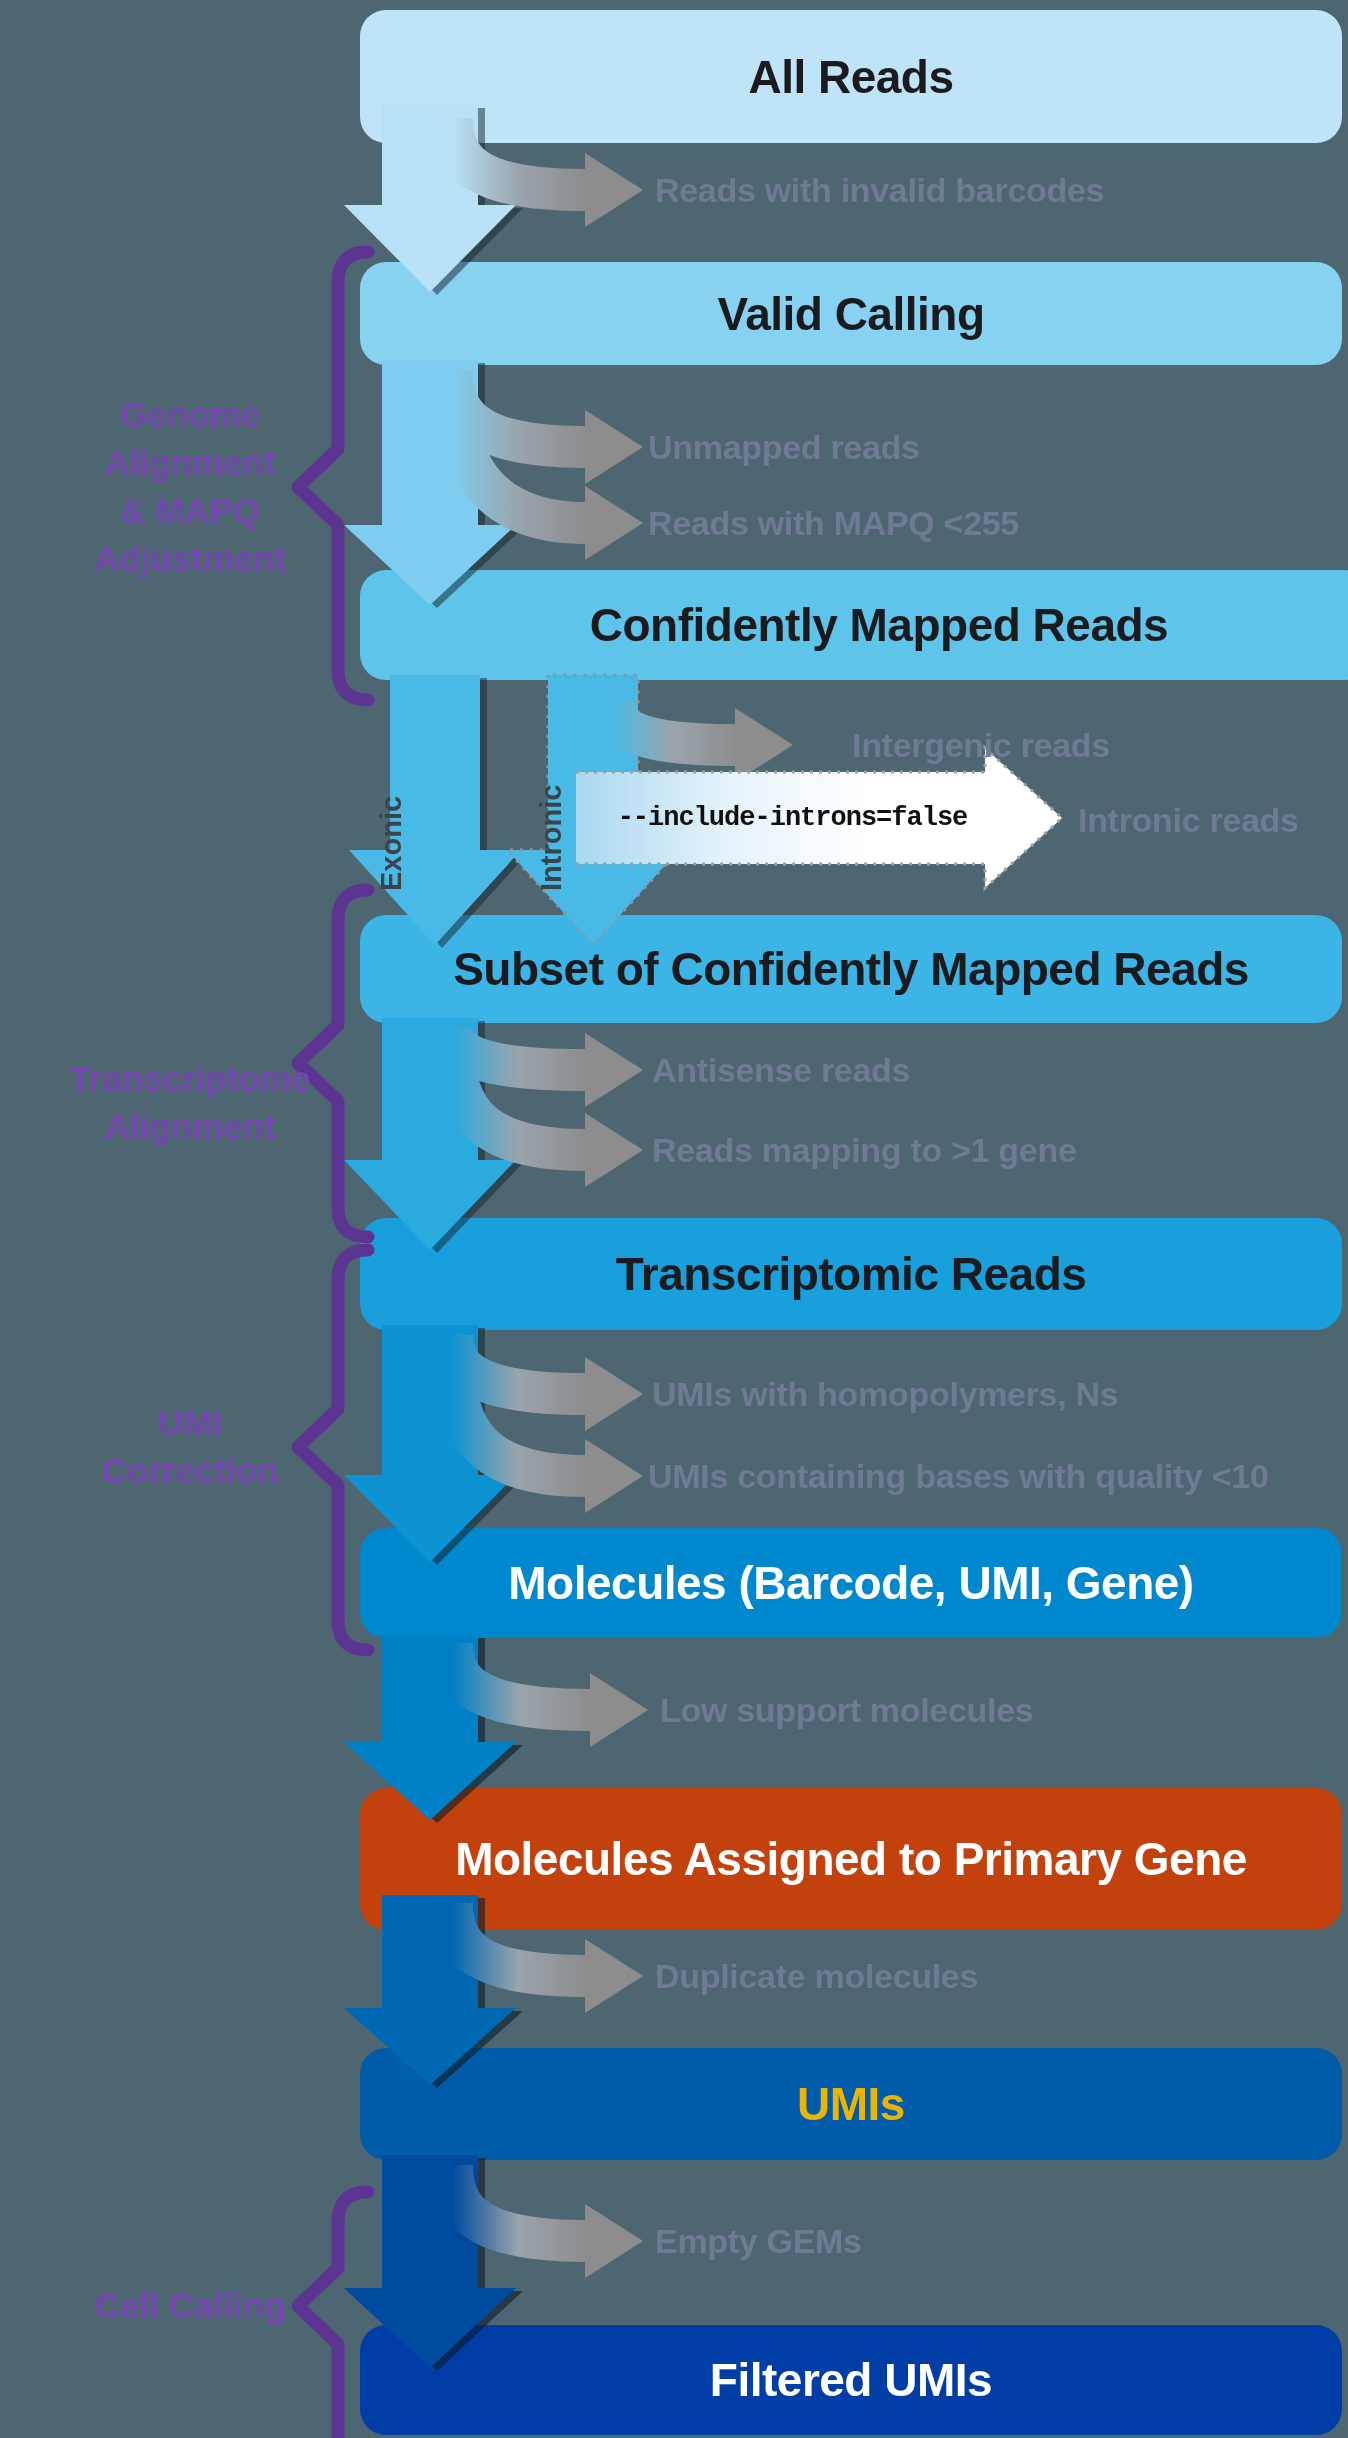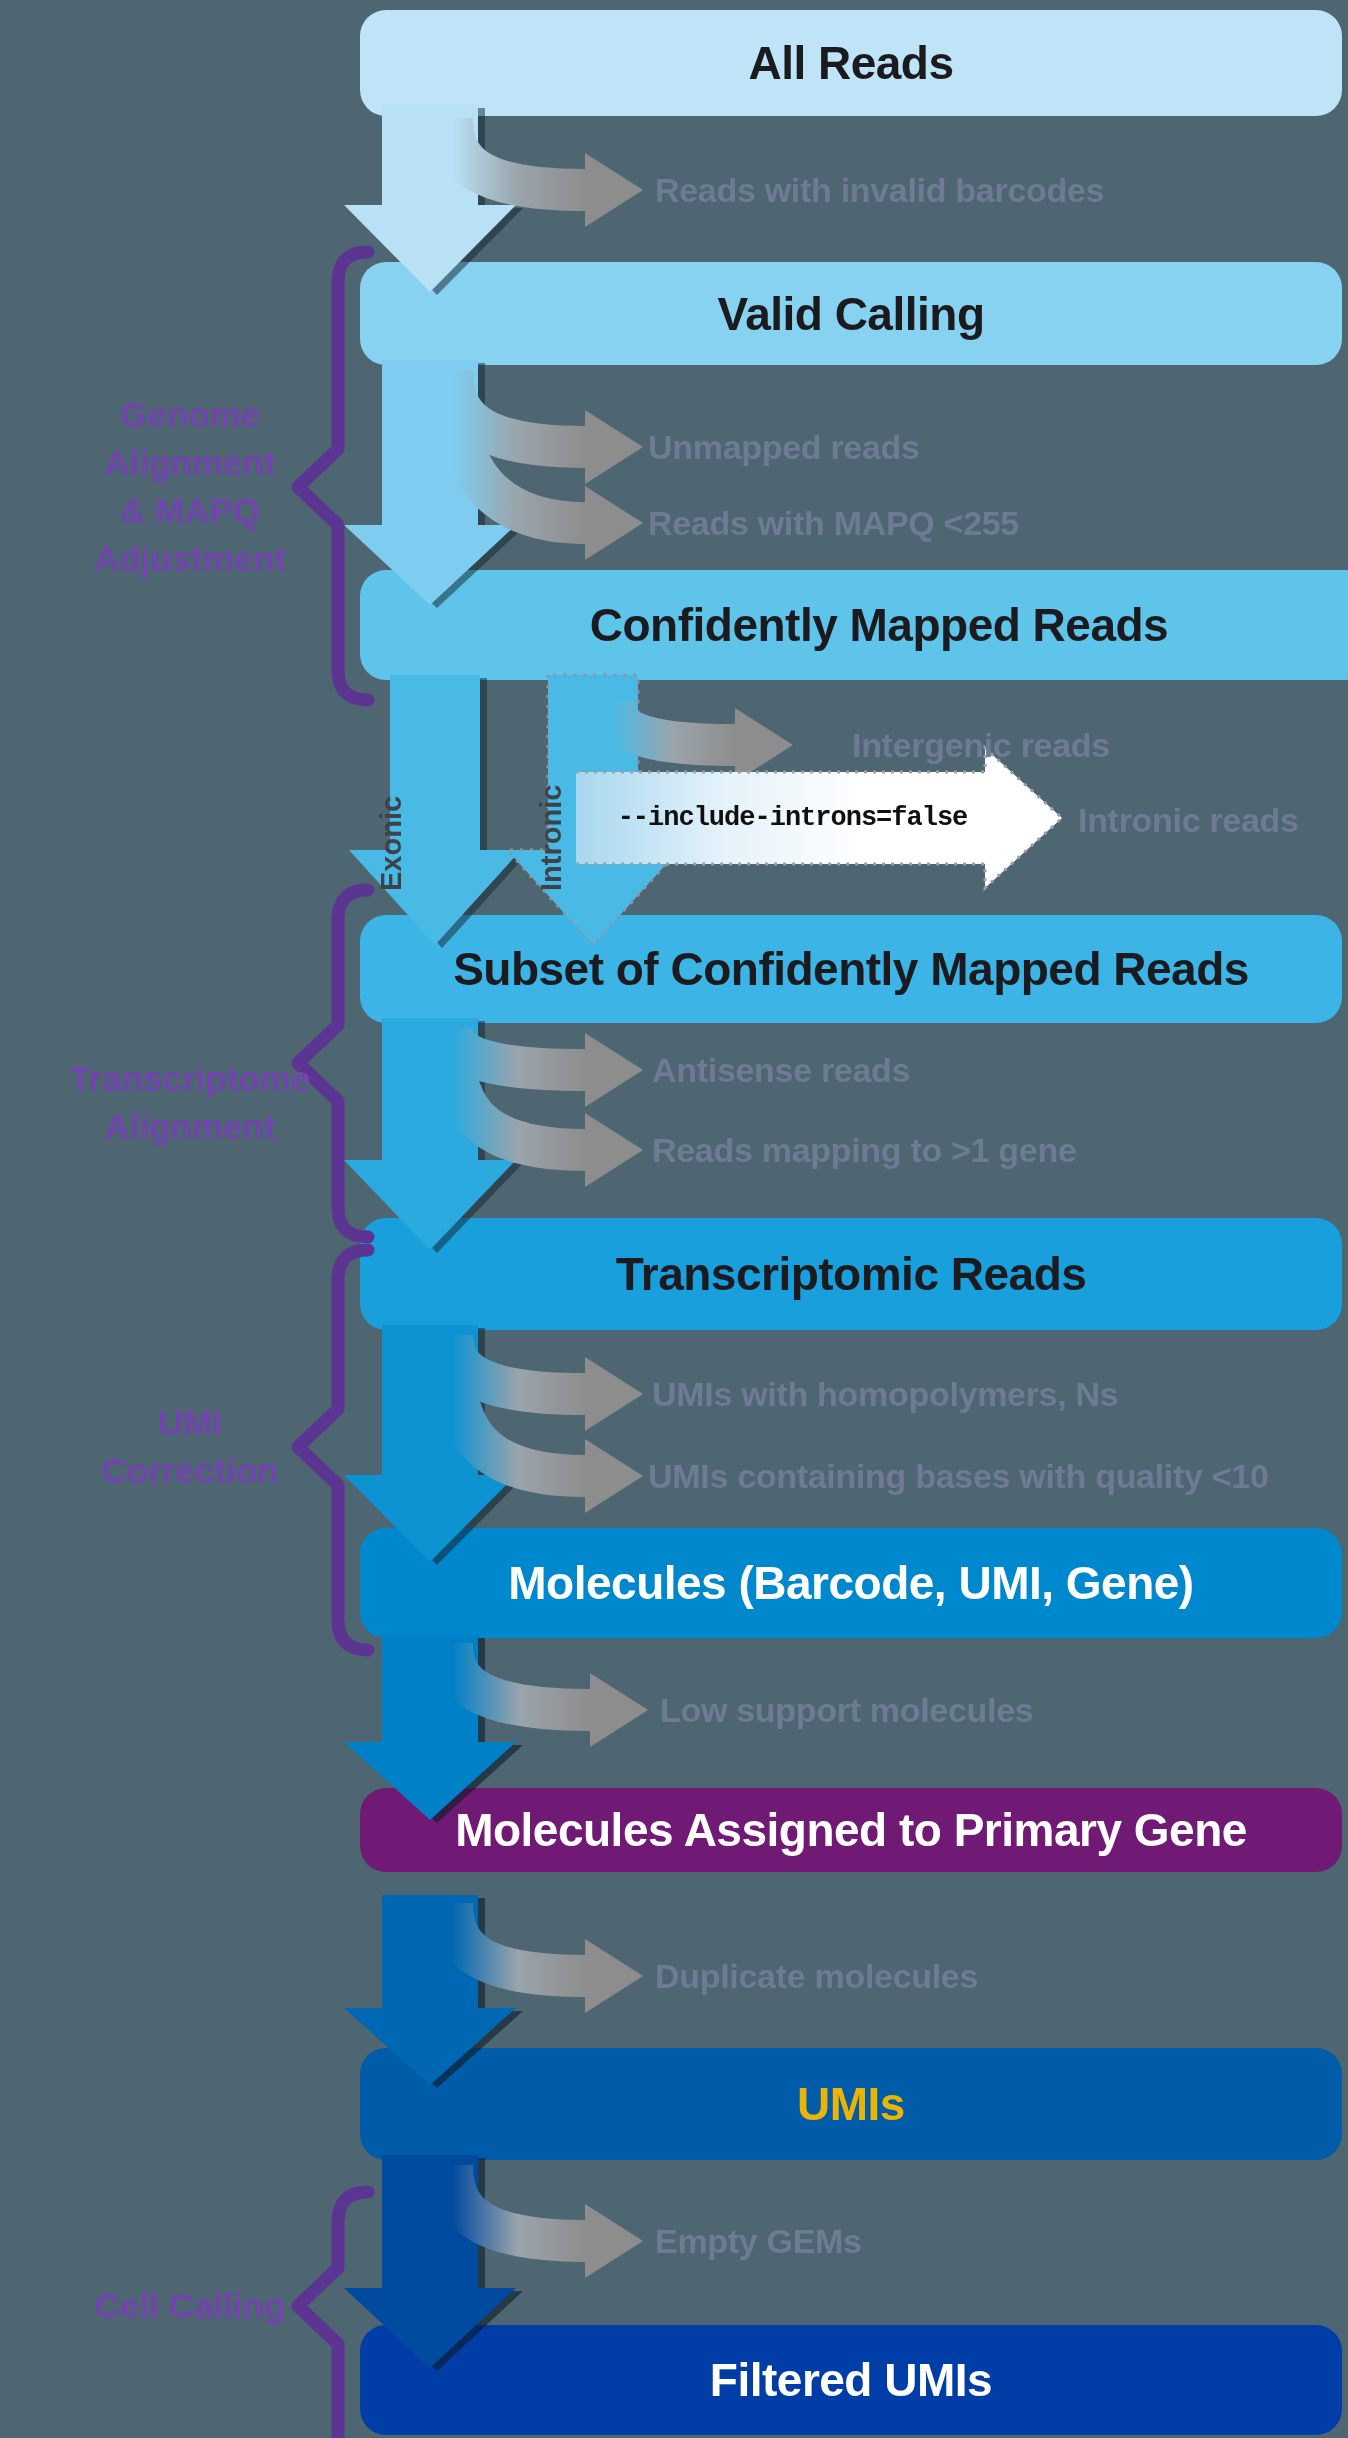--- a/index.html
+++ b/index.html
@@ -1,27 +1,27 @@
 <!DOCTYPE html>
 <html><head>
 <meta charset="utf-8">
 <style>
   html,body{margin:0;padding:0;background:#4d6671;}
   #canvas{position:relative;width:1348px;height:2438px;background:#4d6671;overflow:hidden;
           font-family:"Liberation Sans",sans-serif;}
   .box{position:absolute;left:360px;width:982px;border-radius:26px;
        display:flex;align-items:center;justify-content:center;
        font-weight:bold;font-size:46px;letter-spacing:-0.5px;color:#1b1b1f;}
-  .b1{top:10px;height:106px;background:#bfe4f7;}
+  .b1{top:10px;height:133px;background:#bfe4f7;}
   .b2{top:262px;height:103px;background:#87d1f1;}
   .b3{top:570px;height:110px;background:#5ec4ea;padding-left:28px;}
   .b4{top:915px;height:108px;background:#3cb4e5;}
   .b5{top:1218px;height:112px;background:#189fdc;}
   .b6{top:1528px;height:110px;background:#0088cf;color:#ffffff;}
-  .b7{top:1788px;height:84px;background:#701a75;color:#ffffff;}
+  .b7{top:1788px;height:142px;background:#c2410c;color:#ffffff;}
   .b8{top:2048px;height:112px;background:#005ba8;color:#eab308;}
   .b9{top:2325px;height:110px;background:#003da6;color:#ffffff;}
   .dl{position:absolute;font-weight:600;font-size:34px;letter-spacing:-0.3px;
       color:#6f7a94;white-space:nowrap;transform:translateY(-50%);}
   .phase{position:absolute;left:40px;width:300px;text-align:center;
          font-weight:bold;font-size:35px;line-height:48px;color:#7345ae;
          white-space:pre-line;}
   .vlab{position:absolute;font-weight:bold;font-size:29px;color:#3d434b;
         white-space:nowrap;transform-origin:left bottom;transform:rotate(-90deg);}
   .code{position:absolute;left:600px;top:818px;width:385px;text-align:center;

